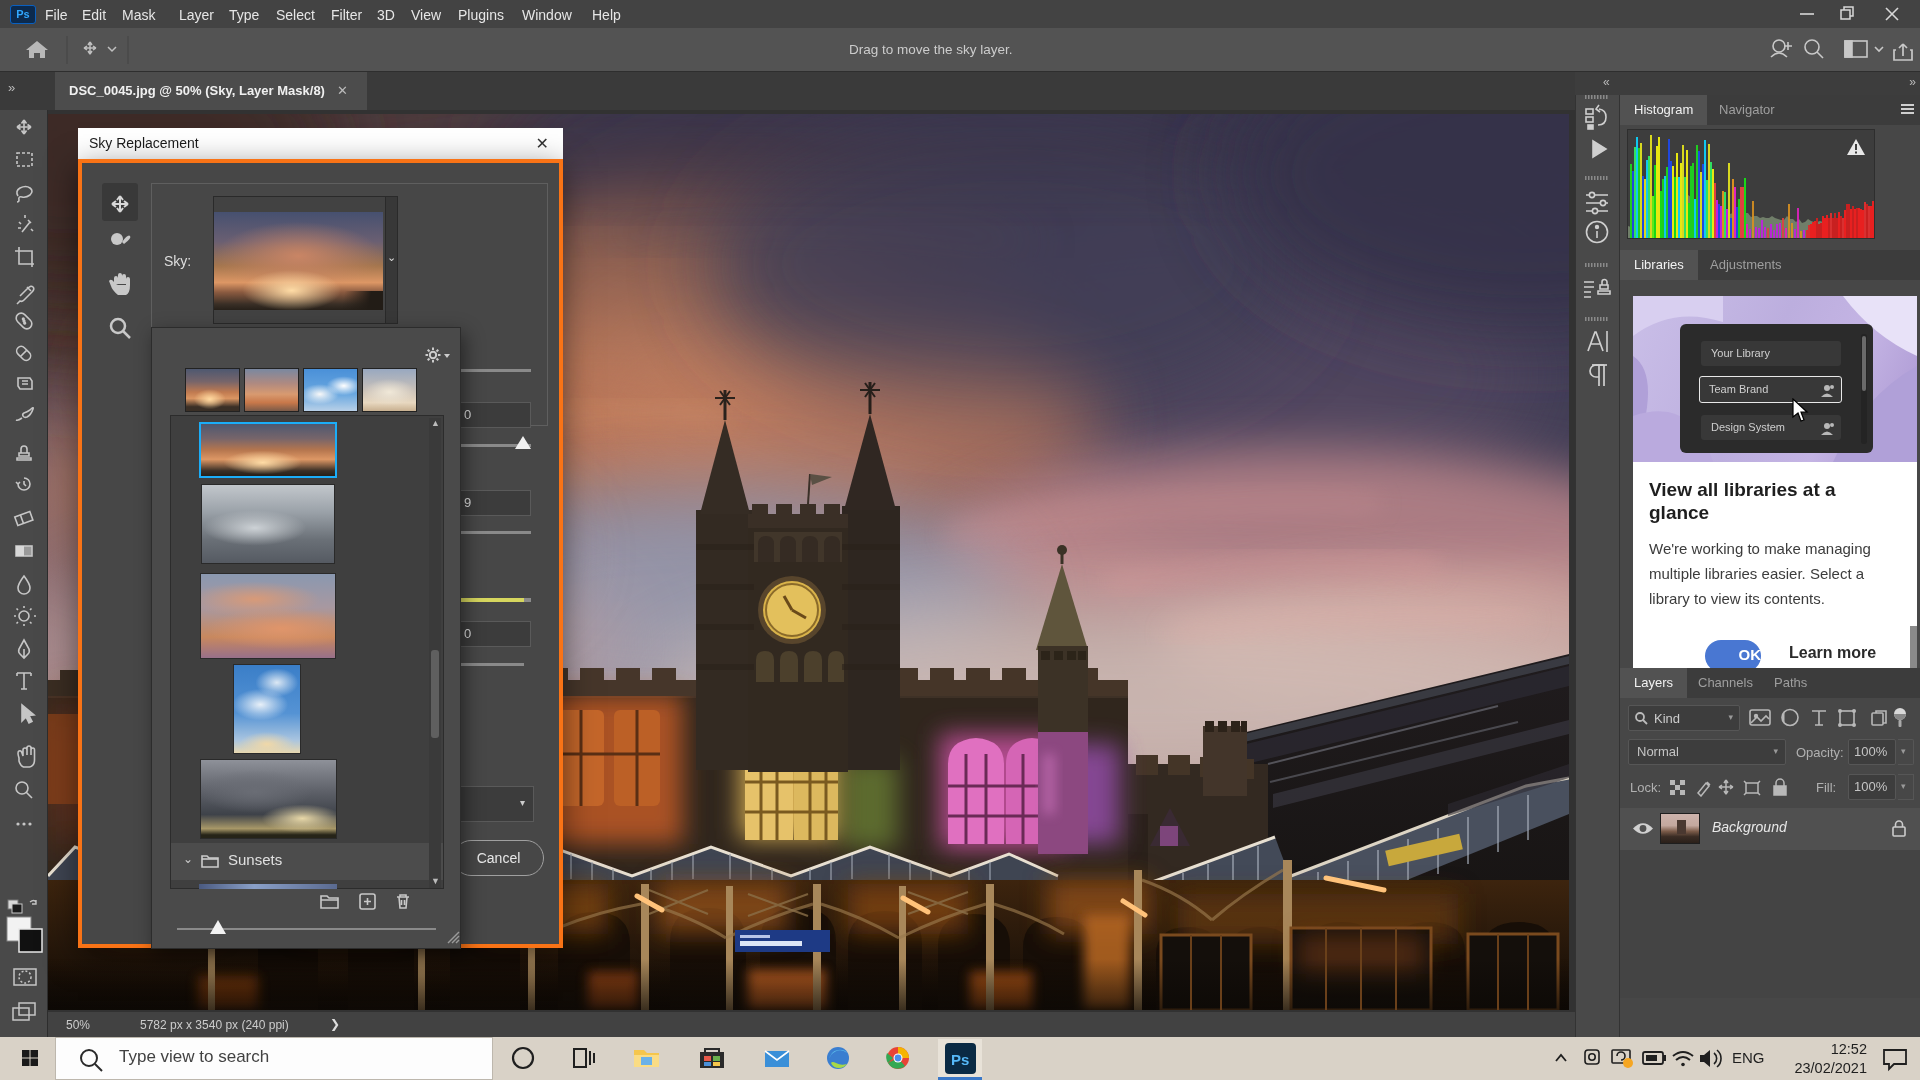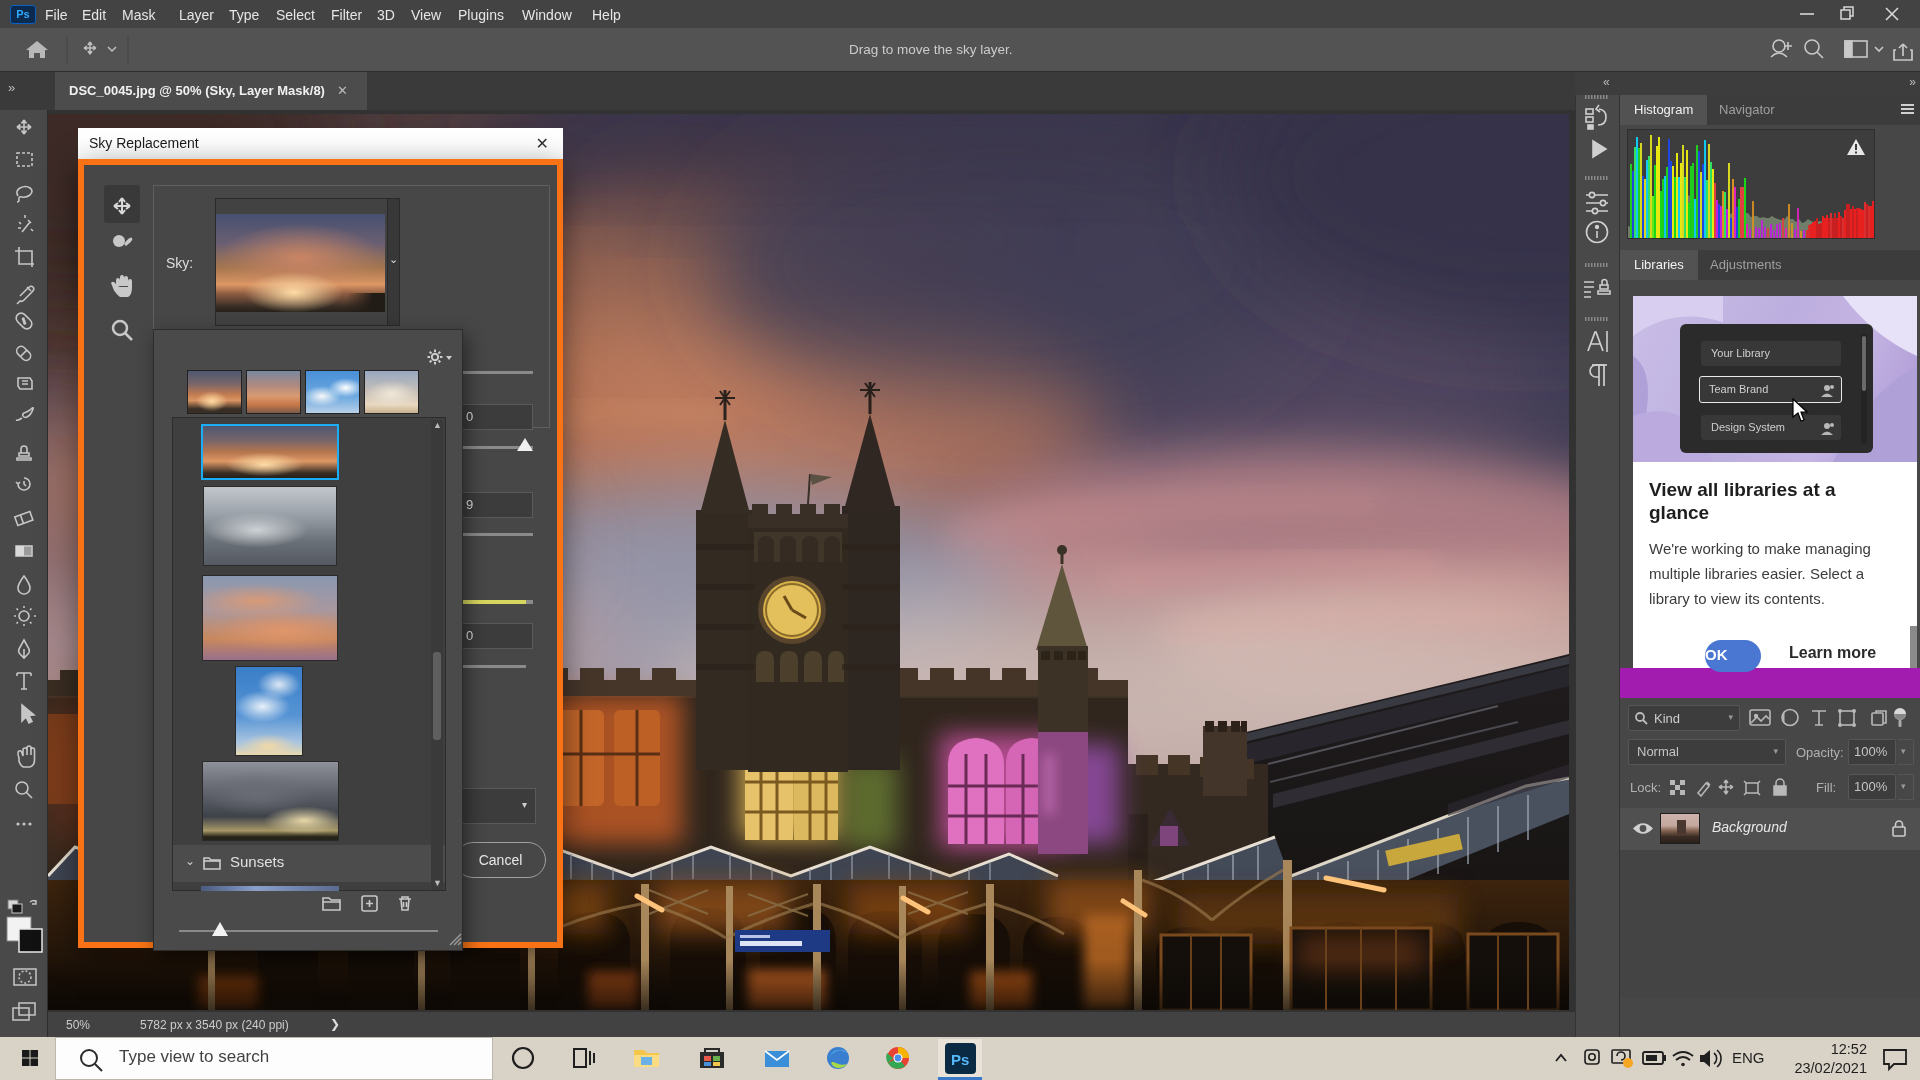--- a/index.html
+++ b/index.html
@@ -25,21 +25,21 @@
   #iconstrip { left:1575px; top:95px; width:45px; height:942px; background:#494949; border-right:1px solid #333; border-left:1px solid #333; }
   #panels { left:1620px; top:95px; width:300px; height:942px; background:#a21caf; }
   .ptabs { position:absolute; left:0; width:300px; height:30px; background:#3c3c3c; }
   .ptab { position:absolute; top:0; height:30px; line-height:30px; padding:0 14px; font-size:13px; color:#9f9f9f; }
   .ptab.act { background:#525252; color:#f2f2f2; }
   .burger { position:absolute; right:6px; top:9px; width:13px; height:11px; }
   .burger div { height:2px; background:#cfcfcf; margin-bottom:2px; }
   
   #dlg { left:78px; top:128px; width:485px; height:820px; }
   #dlgtitle { left:0; top:0; width:485px; height:31px; background:#fff; color:#1b1b1b; font-size:14px; line-height:31px; }
-  #dlgbody { left:0; top:31px; width:485px; height:789px; background:#474747; border:6px solid #f97316; box-shadow:0 8px 30px rgba(0,0,0,.5); }
+  #dlgbody { left:0; top:31px; width:485px; height:789px; background:#474747; border:4px solid #f97316; box-shadow:0 8px 30px rgba(0,0,0,.5); }
   
   #taskbar { left:0; top:1037px; width:1920px; height:43px; background:#d9d2c7; }
   #searchbox { left:55px; top:1037px; width:438px; height:43px; background:#fdfdfd; border:1px solid #bdb7ad; color:#424242; font-size:17px; }
 </style>
 </head>
 <body>
 <div id="stage">
 
   <div id="menubar" class="abs">
     <div id="pslogo" class="abs">Ps</div>
@@ -881,26 +881,32 @@
                 <div class="abs" style="left:1px; top:2px; width:4px; height:55px; background:#6a6a6a; border-radius:2px"></div>
               </div>
             <svg class="abs" style="left:112px; top:74px" width="17" height="24" viewBox="0 0 17 24">
                 <path d="M1,1 L1,19 L6,15 L9,23 L12,22 L9,14 L15,14 Z" fill="#fff" stroke="#000" stroke-width="1.2"></path>
               </svg>
           </div>
         </div>
 
         <div class="abs" style="left:16px; top:182px; width:250px; color:#1e1e1e; font-size:19px; font-weight:bold; line-height:23px">View all libraries at a glance</div>
         <div class="abs" style="left:16px; top:240px; width:252px; color:#3c3c3c; font-size:15px; line-height:25px">We're working to make managing multiple libraries easier. Select a library to view its contents.</div>
-        <div class="abs" style="left:72px; top:344px; width:56px; height:32px; background:#4977d2; border-radius:16px; color:#fff; font-size:15px; font-weight:bold; text-align:left; line-height:30px">OK</div>
+        <div class="abs" style="left:72px; top:344px; width:56px; height:32px; background:#4977d2; border-radius:16px; color:#fff; font-size:15px; font-weight:bold; text-align:right; line-height:30px">OK</div>
         <div class="abs" style="left:156px; top:348px; color:#2a2a2a; font-size:16px; font-weight:bold">Learn more</div>
         <div class="abs" style="right:0; top:330px; width:7px; height:42px; background:#8a8a8a"></div>
       </div>
     </div>
 
+    <div class="ptabs" style="top:573px">
+      <div class="ptab act" style="left:0">Layers</div>
+      <div class="ptab" style="left:64px">Channels</div>
+      <div class="ptab" style="left:140px">Paths</div>
+
+    </div>
     <div class="abs" style="left:0; top:603px; width:300px; height:339px; background:#474747">
 
       <div class="abs" style="left:8px; top:7px; width:112px; height:26px; background:#3d3d3d; border:1px solid #565656; border-radius:2px">
         <svg class="abs" style="left:5px; top:5px" width="15" height="15" viewBox="0 0 15 15">
             <circle cx="6" cy="6" r="4" fill="none" stroke="#bbb" stroke-width="1.8"></circle>
             <line x1="9" y1="9" x2="13" y2="13" stroke="#bbb" stroke-width="1.8"></line>
           </svg>
         <span class="abs" style="left:25px; top:5px; color:#ccc; font-size:13px">Kind</span>
         <span class="abs" style="right:6px; top:6px; color:#999; font-size:9px">▾</span>
       </div>

